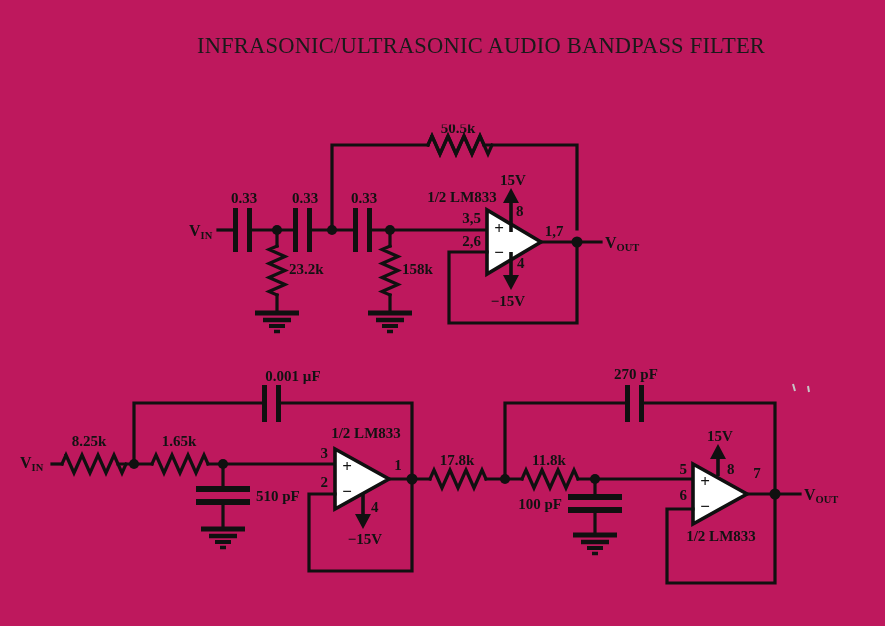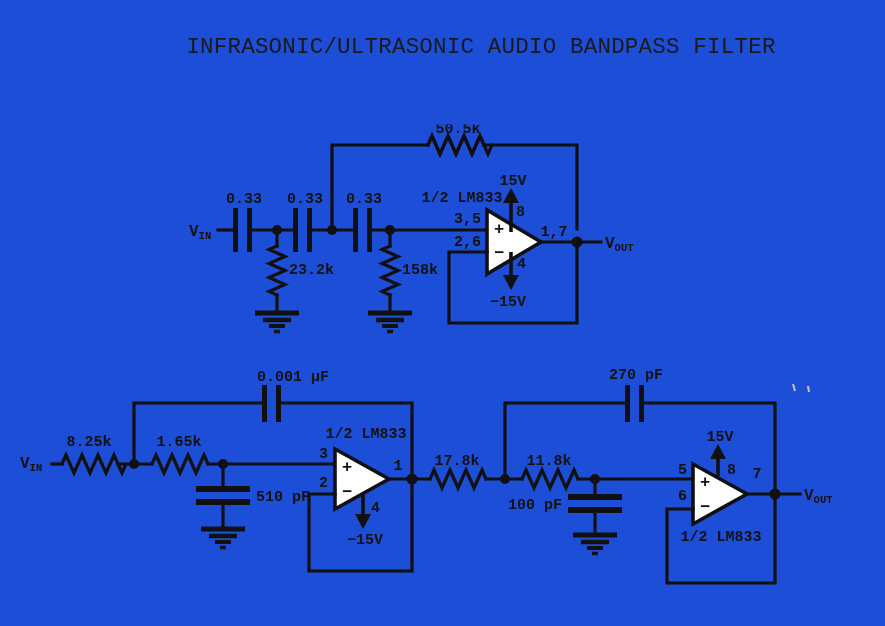--- a/index.html
+++ b/index.html
@@ -1,17 +1,17 @@
 <!DOCTYPE html>
 <html><head>
 <meta charset="utf-8">
 <style>
   html,body{margin:0;padding:0;background:#ffffff;}
-  .page{position:relative;width:885px;height:626px;background:#1d4ed8;overflow:hidden;
-        font-family:Liberation Mono, monospace;}
+  .page{position:relative;width:885px;height:626px;background:#be185d;overflow:hidden;
+        font-family:Liberation Serif, serif;}
   svg{position:absolute;left:0;top:0;}
   text{fill:#121212;}
   .ttl{font-size:22.5px;font-weight:500;letter-spacing:.2px;fill:#1a1a1a;}
   .lbl{font-size:15px;font-weight:bold;}
   .pin{font-size:15px;font-weight:bold;}
   .sgn{font-size:17px;font-weight:bold;}
   .vmain{font-size:16px;font-weight:bold;}
   .vsub{font-size:10.5px;font-weight:bold;}
   .wire{stroke:#101010;stroke-width:3.2;fill:none;stroke-linecap:square;stroke-linejoin:miter;}
   .thick{stroke:#101010;stroke-width:3.6;fill:none;}

